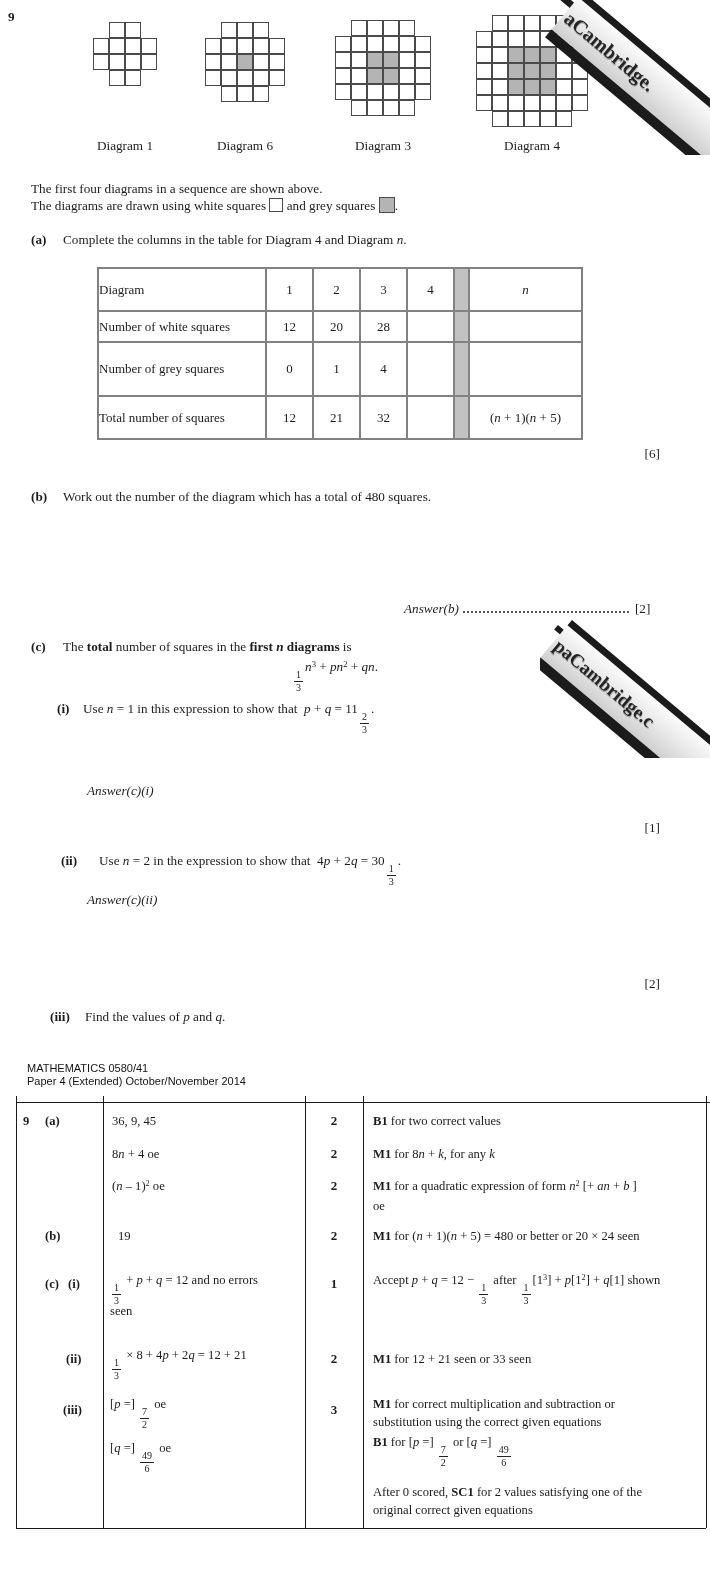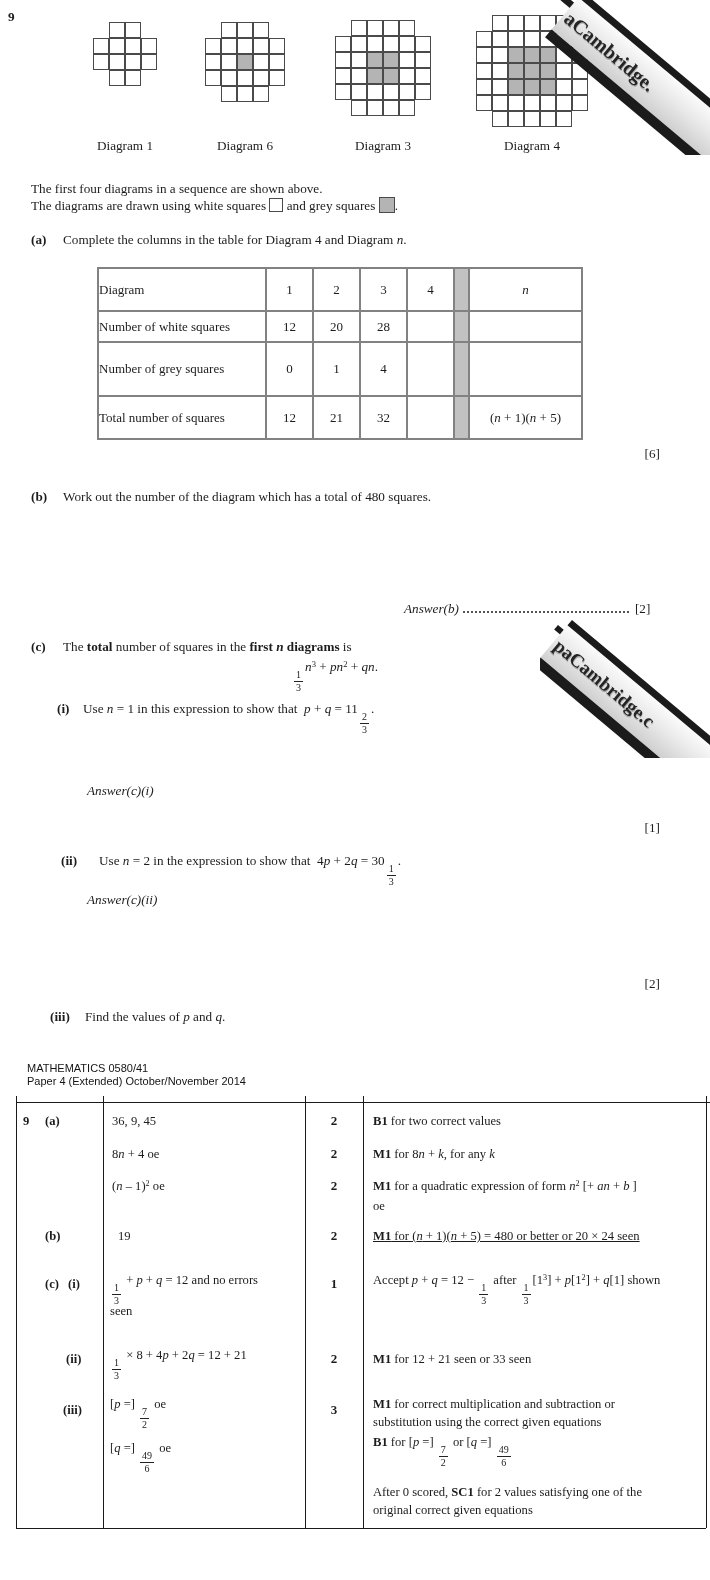--- a/index.html
+++ b/index.html
@@ -293,21 +293,21 @@
   <div class="msmark" style="top:1146px;">2</div>
   <div class="msmark" style="top:1178px;">2</div>
   <div class="msline" style="left:373px;top:1113px;width:334px;"><span class="b">B1</span><span> for two correct values</span></div>
   <div class="msline" style="left:373px;top:1146px;width:334px;"><span class="b">M1</span><span> for 8</span><span class="i">n</span><span> + </span><span class="i">k</span><span>, for any </span><span class="i">k</span></div>
   <div class="msline" style="left:373px;top:1178px;width:334px;"><span class="b">M1</span><span> for a quadratic expression of form </span><span class="i">n</span><sup>2</sup><span> [+ </span><span class="i">an</span><span> + </span><span class="i">b</span><span> ]</span></div>
   <div class="msline" style="left:373px;top:1198px;">oe</div>
 
   <div class="msline b" style="left:45px;top:1228px;">(b)</div>
   <div class="msline" style="left:112px;top:1228px;margin-left:6px;">19</div>
   <div class="msmark" style="top:1228px;">2</div>
-  <div class="msline" style="left:373px;top:1228px;width:336px;text-decoration:underline;"><span class="b">M1</span><span> for (</span><span class="i">n</span><span> + 1)(</span><span class="i">n</span><span> + 5) = 480 or better or 20 × 24 seen</span></div>
+  <div class="msline" style="left:373px;top:1228px;width:336px;"><span class="b">M1</span><span> for (</span><span class="i">n</span><span> + 1)(</span><span class="i">n</span><span> + 5) = 480 or better or 20 × 24 seen</span></div>
 
   <div class="msline b" style="left:45px;top:1276px;">(c)</div>
   <div class="msline b" style="left:68px;top:1276px;">(i)</div>
   <div class="msline" style="left:110px;top:1272px;width:190px;"><span class="fr"><span class="nu">1</span><span class="de">3</span></span><span> + </span><span class="i">p</span><span> + </span><span class="i">q</span><span> = 12 and no errors</span></div>
   <div class="msline" style="left:110px;top:1303px;">seen</div>
   <div class="msmark" style="top:1276px;">1</div>
   <div class="msline" style="left:373px;top:1272px;width:336px;"><span>Accept </span><span class="i">p</span><span> + </span><span class="i">q</span><span> = 12 − </span><span class="fr"><span class="nu">1</span><span class="de">3</span></span><span> after </span><span class="fr"><span class="nu">1</span><span class="de">3</span></span><span>[1</span><sup>3</sup><span>] + </span><span class="i">p</span><span>[1</span><sup>2</sup><span>] + </span><span class="i">q</span><span>[1] shown</span></div>
 
   <div class="msline b" style="left:66px;top:1351px;">(ii)</div>
   <div class="msline" style="left:110px;top:1347px;width:190px;"><span class="fr"><span class="nu">1</span><span class="de">3</span></span><span> × 8 + 4</span><span class="i">p</span><span> + 2</span><span class="i">q</span><span> = 12 + 21</span></div>

